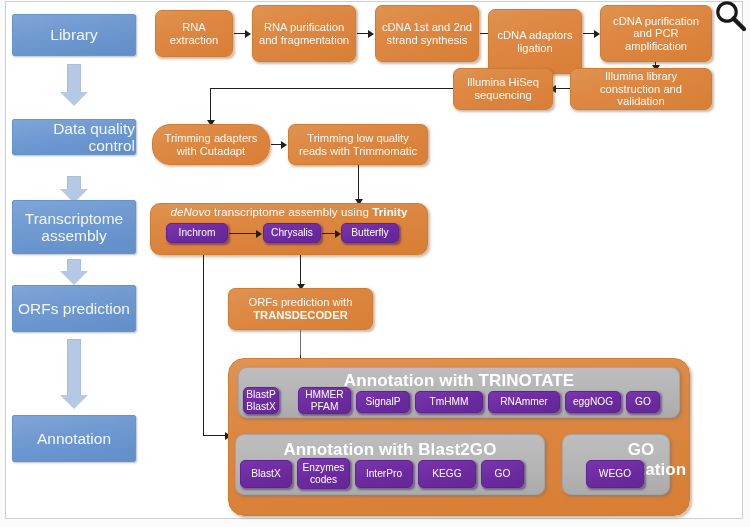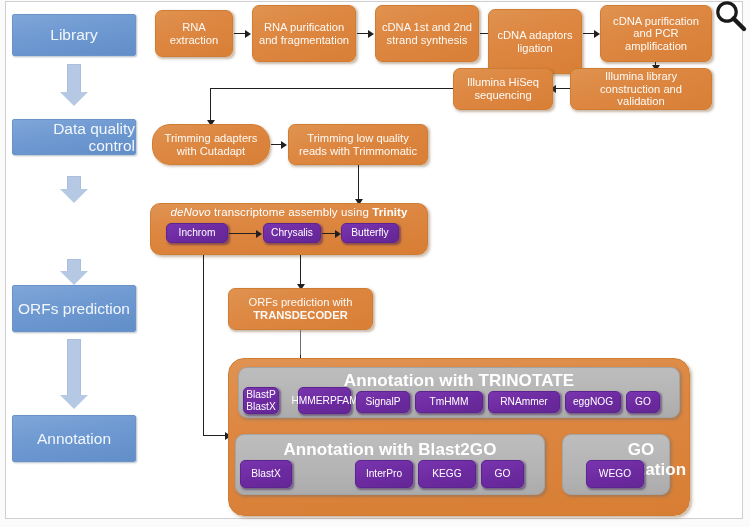--- a/index.html
+++ b/index.html
@@ -96,20 +96,23 @@
 
   <div class="node blue" style="left:12px;top:119px;width:124px;height:36px;text-align:right;">
     <span>Data quality control</span>
   </div>
 
   <div class="bigarrow" style="left:60px;top:176px;width:28px;height:28px;">
     <div class="shaft" style="left:7px;top:0;width:14px;height:15px;"></div>
     <div class="head" style="left:0px;top:13px;"></div>
   </div>
 
+  <div class="node blue" style="left:12px;top:200px;width:124px;height:54px;">
+    <span>Transcriptome assembly</span>
+  </div>
 
   <div class="bigarrow" style="left:60px;top:259px;width:28px;height:28px;">
     <div class="shaft" style="left:7px;top:0;width:14px;height:14px;"></div>
     <div class="head" style="left:0px;top:12px;"></div>
   </div>
 
   <div class="node blue" style="left:12px;top:285px;width:124px;height:47px;">
     <span>ORFs prediction</span>
   </div>
 
@@ -220,21 +223,21 @@
 
   <div class="orangePanel" style="left:228px;top:358px;width:462px;height:158px;border-radius:16px;"></div>
 
   <div class="grayPanel" style="left:238px;top:367px;width:442px;height:51px;"></div>
   <div class="panel-title" style="left:238px;top:371px;width:442px;">Annotation with TRINOTATE</div>
 
   <div class="node purple" style="left:243px;top:387px;width:36px;height:27px;flex-direction:column;">
     <span>BlastP</span>
     <span>BlastX</span>
   </div>
-  <div class="node purple" style="left:298px;top:387px;width:53px;height:27px;flex-direction:row;">
+  <div class="node purple" style="left:298px;top:387px;width:53px;height:27px;flex-direction:column;">
     <span>HMMER</span>
     <span>PFAM</span>
   </div>
   <div class="node purple" style="left:356px;top:391px;width:54px;height:22px;">
     <span>SignalP</span>
   </div>
   <div class="node purple" style="left:415px;top:391px;width:68px;height:22px;">
     <span>TmHMM</span>
   </div>
   <div class="node purple" style="left:488px;top:391px;width:72px;height:22px;">
@@ -245,20 +248,24 @@
   </div>
   <div class="node purple" style="left:626px;top:391px;width:34px;height:22px;">
     <span>GO</span>
   </div>
 
   <div class="grayPanel" style="left:235px;top:434px;width:310px;height:61px;"></div>
   <div class="panel-title" style="left:235px;top:440px;width:310px;">Annotation with Blast2GO</div>
 
   <div class="node purple" style="left:240px;top:460px;width:52px;height:28px;">
     <span>BlastX</span>
+  </div>
+  <div class="node purple" style="left:297px;top:458px;width:53px;height:31px;flex-direction:column;">
+    <span>Enzymes</span>
+    <span>codes</span>
   </div>
   <div class="node purple" style="left:355px;top:460px;width:58px;height:28px;">
     <span>InterPro</span>
   </div>
   <div class="node purple" style="left:418px;top:460px;width:58px;height:28px;">
     <span>KEGG</span>
   </div>
   <div class="node purple" style="left:481px;top:460px;width:43px;height:28px;">
     <span>GO</span>
   </div>

